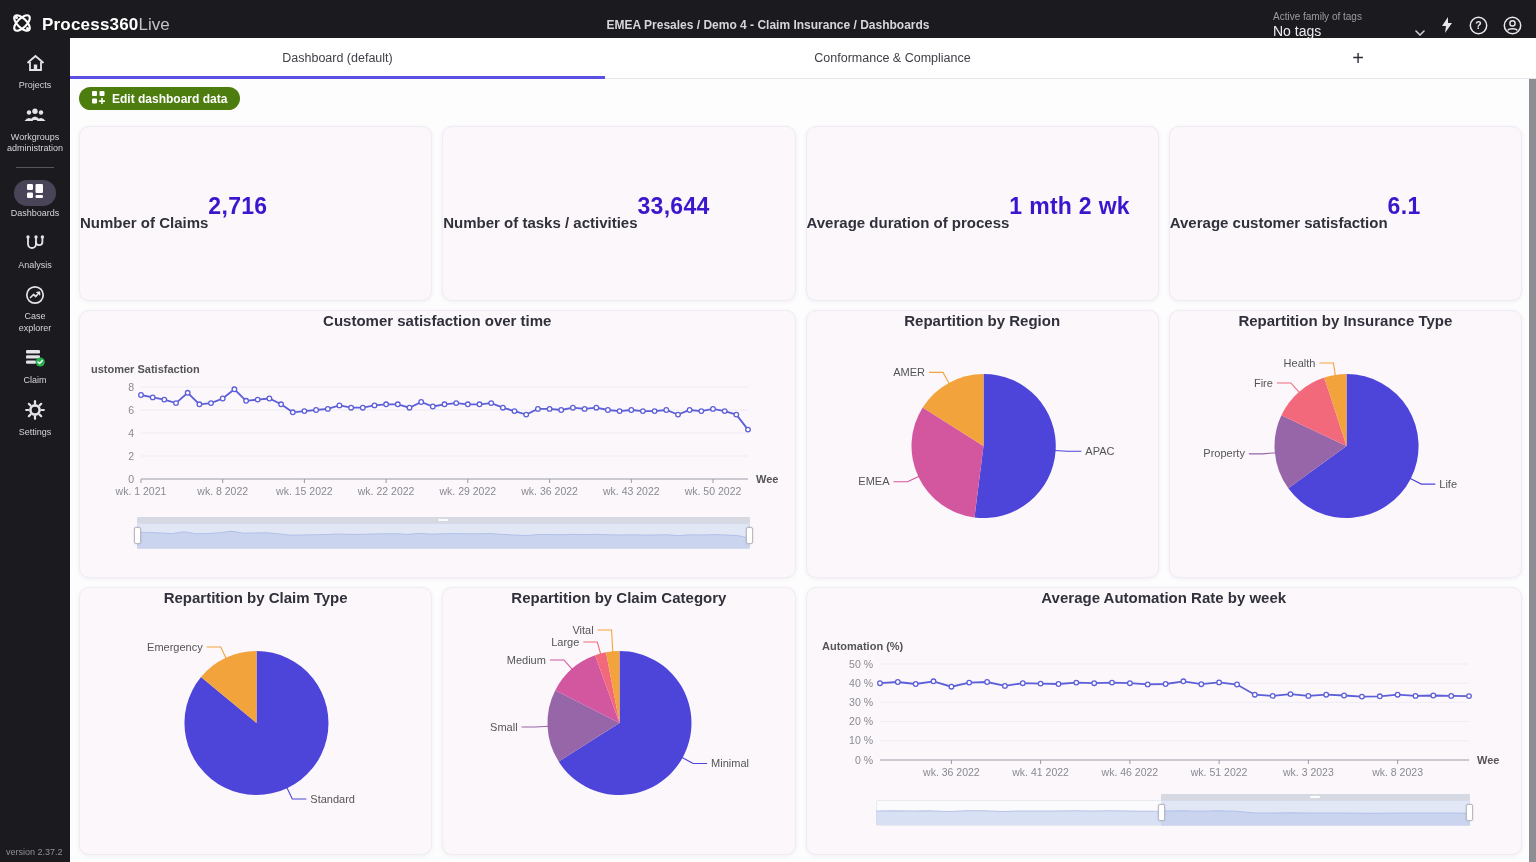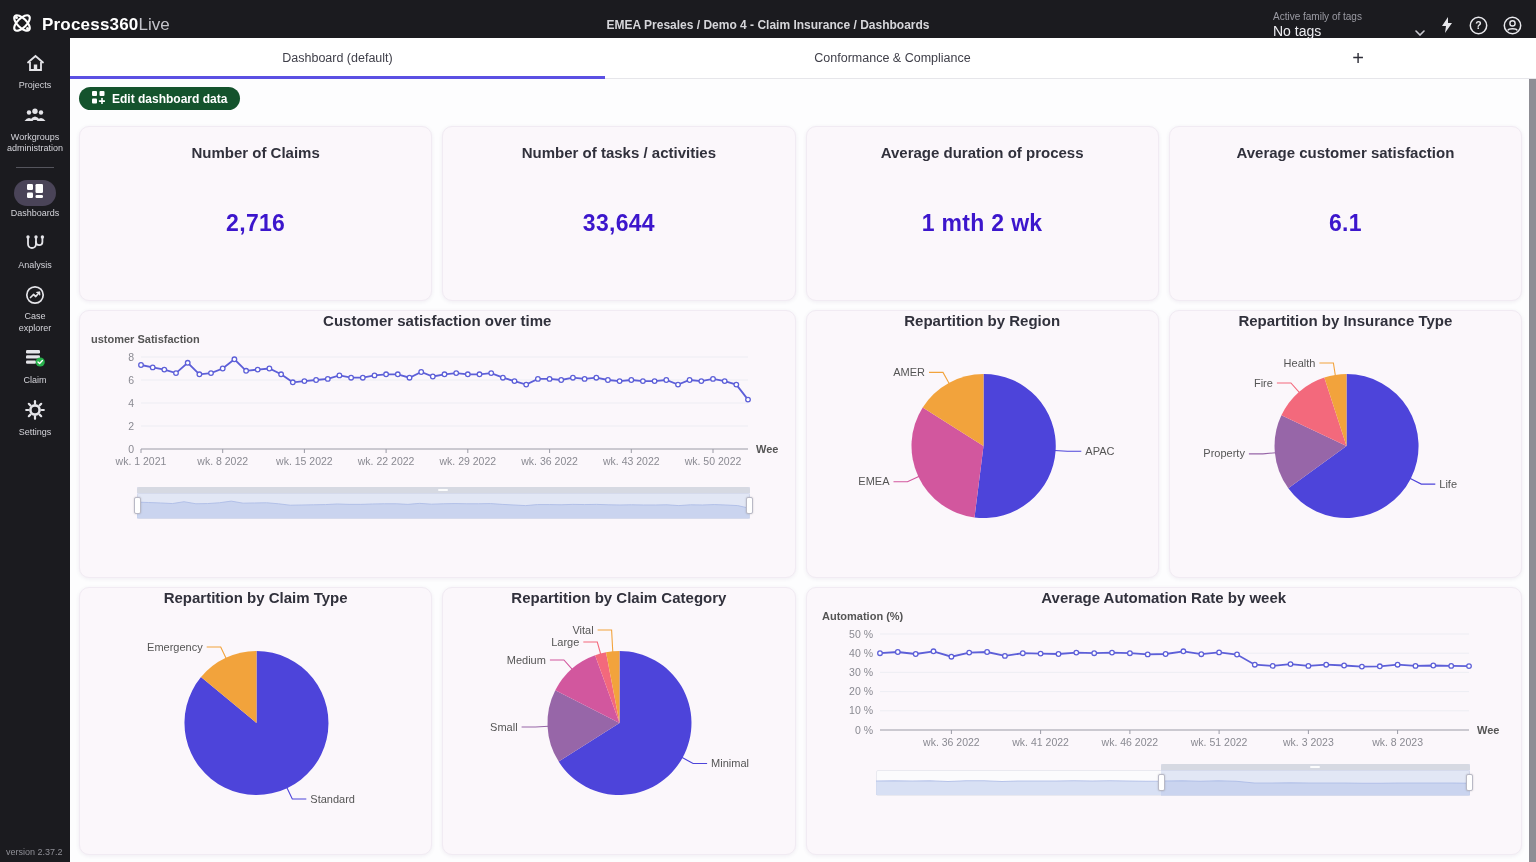--- a/index.html
+++ b/index.html
@@ -41,35 +41,35 @@
     position:absolute; left:70px; top:38px; right:0; height:41px; background:#fff;
     border-bottom:1px solid #e6e6ea; display:grid; grid-template-columns:535px 575px 1fr;
   }
   .tab { position:relative; display:flex; align-items:center; justify-content:center; font-size:12.5px; color:#40404a; cursor:pointer; }
   .tab-underline { position:absolute; left:0; right:0; bottom:-1px; height:3px; background:#5b50e3; }
   .tab-add { display:flex; align-items:center; justify-content:center; font-size:20px; font-weight:300; color:#2e2e38; cursor:pointer; }
   
   .content { position:absolute; left:70px; top:79px; right:0; bottom:0; background:#fdfdfe; padding:8px 14px 0 9px; overflow:hidden; }
   .edit-btn {
     display:inline-flex; align-items:center; gap:7px; height:23px; padding:0 13px;
-    background:#14532d; color:#fff; font-size:12px; font-weight:600; border:none;
+    background:#4d7c0f; color:#fff; font-size:12px; font-weight:600; border:none;
     border-radius:12px; cursor:pointer; font-family:inherit; margin-bottom:16px;
   }
   .grid { display:grid; grid-template-columns:repeat(4,1fr); gap:9px 10px; }
   .card {
     background:#fbf7fb; border:1px solid #f1ebf3; border-radius:10px;
     box-shadow:0 1px 4px rgba(60,30,90,.07); overflow:hidden;
   }
-  .kpi { height:175px; display:flex; flex-direction:column; align-items:center; }
+  .kpi { height:175px; display:flex; flex-direction:row; align-items:center; }
   .kpi-title { margin-top:17px; font-size:15px; font-weight:bold; color:#31313c; text-align:center; }
   .kpi-value { flex:1; display:flex; align-items:center; margin-bottom:14px; font-size:23px; font-weight:bold; color:#3c16cc; letter-spacing:.3px; }
   .chart-card { height:268px; }
   .span2 { grid-column:span 2; }
   .card-title { text-align:center; font-size:15px; font-weight:bold; color:#31313c; line-height:20px; }
-  .chart-box { padding:0 9px; }
+  .chart-box { margin-top:30px; padding:0 9px; }
   .pie-box { margin-top:10px; display:flex; justify-content:center; }
   
   .brush { position:relative; height:32px; margin-top:6px; }
   .brush-body { position:absolute; left:0; right:0; top:6px; bottom:0; background:#fbfbfd; border:1px solid #e9e9f0; border-radius:2px; }
   .brush svg.mini { position:absolute; left:0; right:0; bottom:1px; width:100%; height:25px; }
   .brush-sel { position:absolute; top:0; bottom:0; right:0; background:rgba(170,186,230,.30); }
   .brush-strip { position:absolute; left:0; right:0; top:0; height:6px; background:#d6d9e2; border-radius:2px 2px 0 0; }
   .brush-grip { position:absolute; left:50%; top:2px; width:10px; height:2px; margin-left:-5px; background:#fff; border-radius:1px; opacity:.9; }
   .brush-handle { position:absolute; top:10px; width:7px; height:17px; background:#fff; border:1px solid #b9b9c6; border-radius:2px; box-shadow:0 0 2px rgba(0,0,0,.2); cursor:ew-resize; }
   

